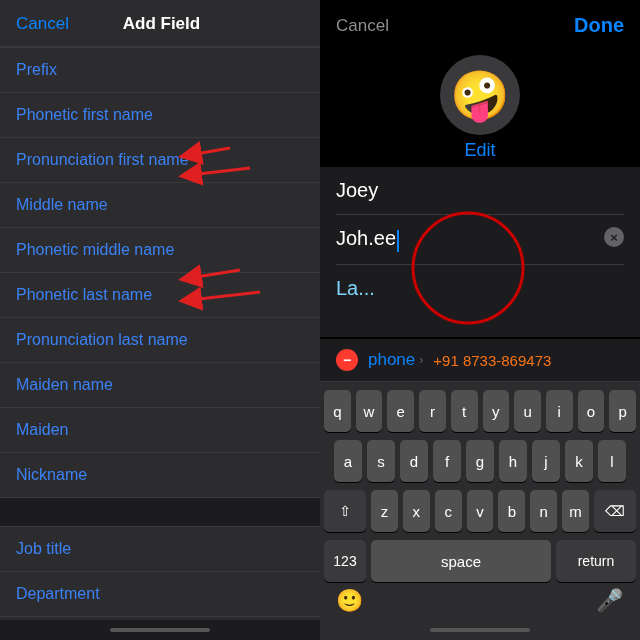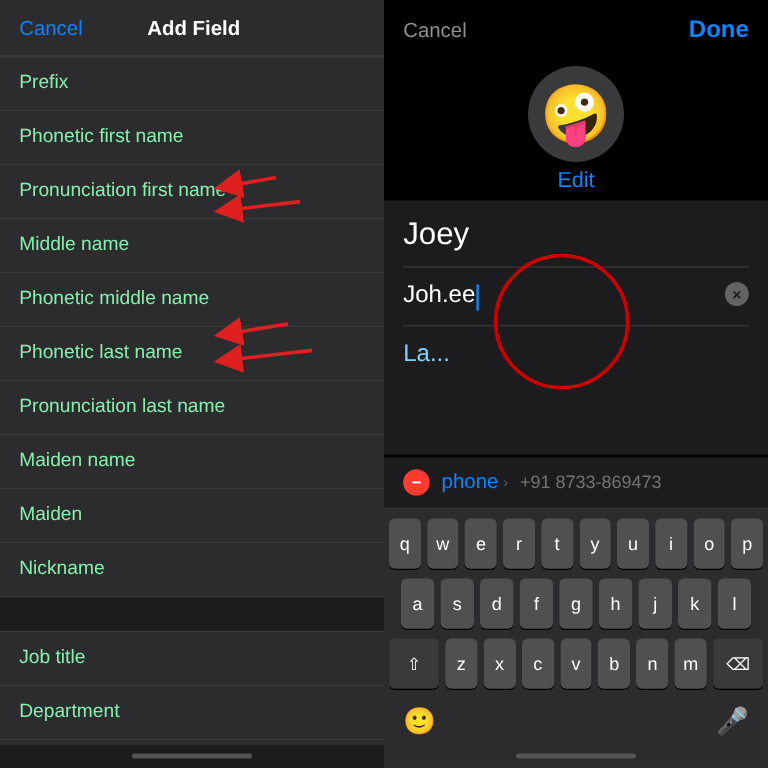--- a/index.html
+++ b/index.html
@@ -48,21 +48,21 @@
     }
 
     .list-section {
       margin-top: 0;
     }
 
     .list-item {
       background: #2c2c2e;
       padding: 13px 16px;
       border-bottom: 1px solid #3a3a3c;
-      color: #86efac;
+      color: #3b82f6;
       font-size: 16px;
       position: relative;
     }
 
     .list-item:first-child {
       border-top: 1px solid #3a3a3c;
     }
 
     .section-gap {
       height: 28px;
@@ -146,21 +146,21 @@
       padding: 0 16px;
     }
 
     .field-row {
       padding: 12px 0;
       border-bottom: 1px solid #3a3a3c;
     }
 
     .field-name-big {
       color: #fff;
-      font-size: 26px;
+      font-size: 20px;
       font-weight: 400;
       margin-top: 32px;
     }
 
     .field-phonetic {
       display: flex;
       justify-content: space-between;
     }
 
     .field-phonetic-text {
@@ -225,21 +225,21 @@
       margin-right: 4px;
     }
 
     .phone-chevron {
       color: #636366;
       font-size: 12px;
       margin-right: 10px;
     }
 
     .phone-number {
-      color: #737373;
+      color: #f97316;
       font-size: 15px;
     }
 
     
     .keyboard {
       background: #2c2c2e;
       padding: 8px 4px 4px;
     }
 
     .kb-row {
@@ -546,20 +546,31 @@
         <div class="kb-key">z</div>
         <div class="kb-key">x</div>
         <div class="kb-key">c</div>
         <div class="kb-key">v</div>
         <div class="kb-key">b</div>
         <div class="kb-key">n</div>
         <div class="kb-key">m</div>
         <div class="kb-key-wide kb-key-delete" style="min-width:42px;padding:0 6px;">⌫</div>
       </div>
 
+      <div class="kb-bottom-row">
+        <div class="kb-123">
+          <span>123</span>
+        </div>
+        <div class="kb-space">
+          <span>space</span>
+        </div>
+        <div class="kb-return">
+          <span>return</span>
+        </div>
+      </div>
 
       <div class="kb-emoji-row">
         <span style="font-size:22px;color:#aaa;">🙂</span>
         <span style="font-size:22px;color:#aaa;">🎤</span>
       </div>
     </div>
 
     <div class="right-footer">
       <div class="home-indicator-right"></div>
     </div>

